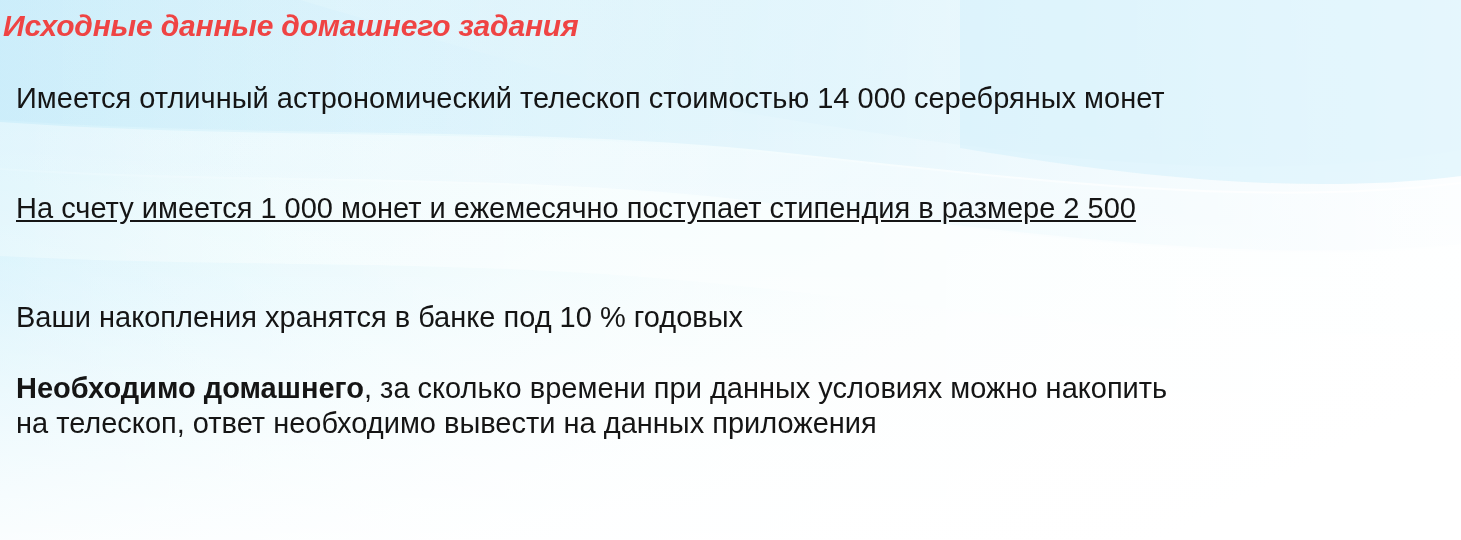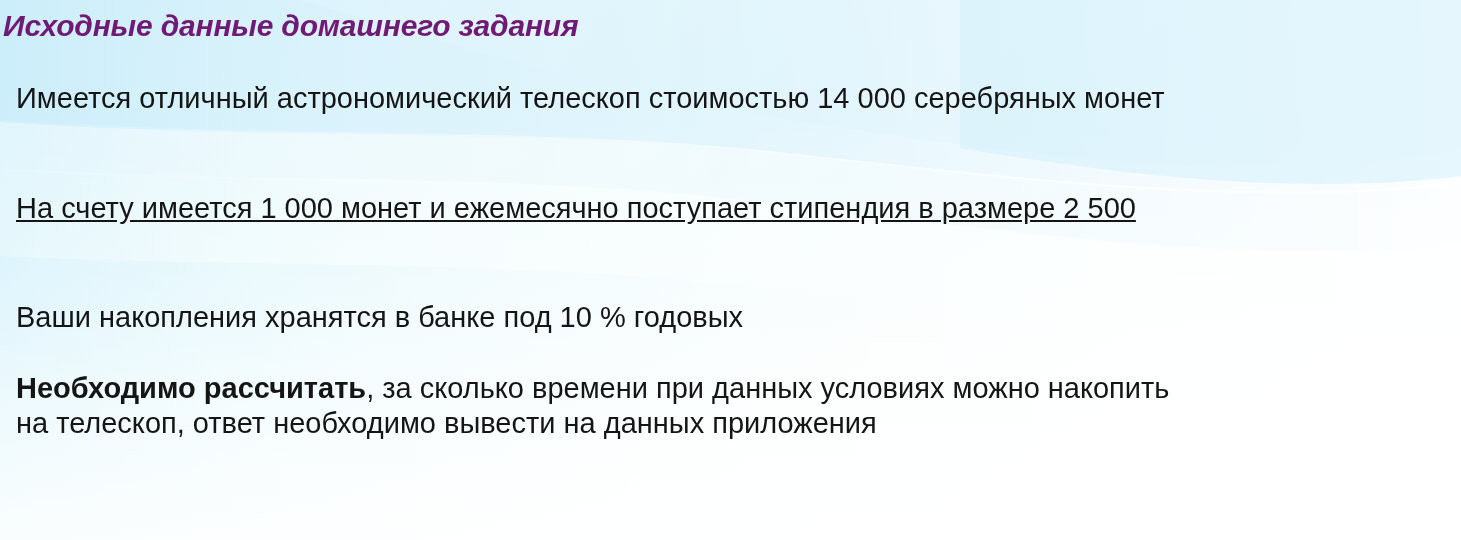--- a/index.html
+++ b/index.html
@@ -45,21 +45,21 @@
   }
 
   .slide-title {
     position: absolute;
     left: 3px;
     top: 9px;
     margin: 0;
     font-size: 30px;
     font-weight: bold;
     font-style: italic;
-    color: #701a75;
+    color: #ef4444;
     letter-spacing: -0.2px;
     white-space: nowrap;
   }
 
   .para {
     position: absolute;
     left: 16px;
     margin: 0;
     font-size: 29px;
     line-height: 35px;
@@ -176,18 +176,18 @@
 
     <div class="para para-2">
       <span class="line">На счету имеется 1 000 монет и ежемесячно поступает стипендия в размере 2 500</span>
     </div>
 
     <div class="para para-3">
       <span class="line">Ваши накопления хранятся в банке под 10 % годовых</span>
     </div>
 
     <div class="para para-4">
-      <span class="line"><span class="strong">Необходимо рассчитать</span><span>, за сколько времени при данных условиях можно накопить</span></span>
+      <span class="line"><span class="strong">Необходимо домашнего</span><span>, за сколько времени при данных условиях можно накопить</span></span>
       <span class="line">на телескоп, ответ необходимо вывести на данных приложения</span>
     </div>
 
   </div>
 </div>
 
 </body></html>

